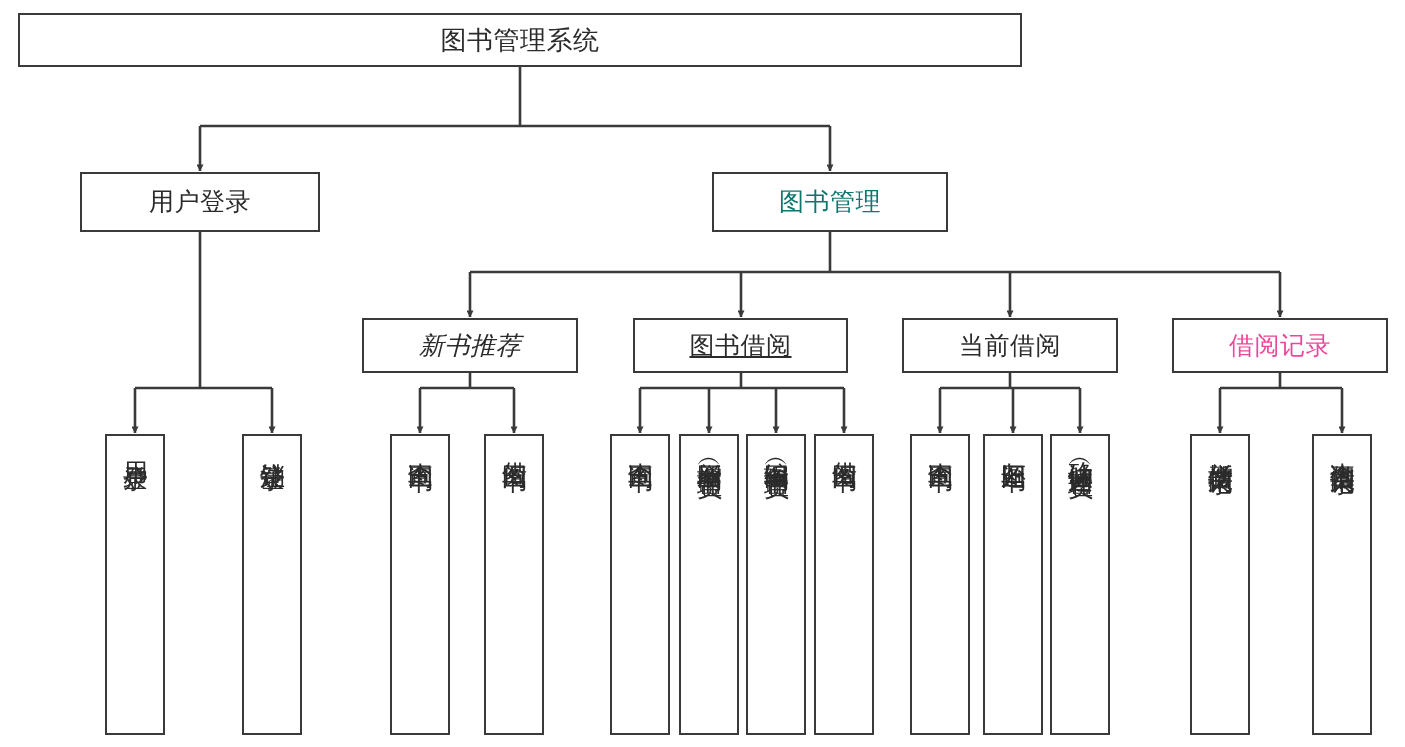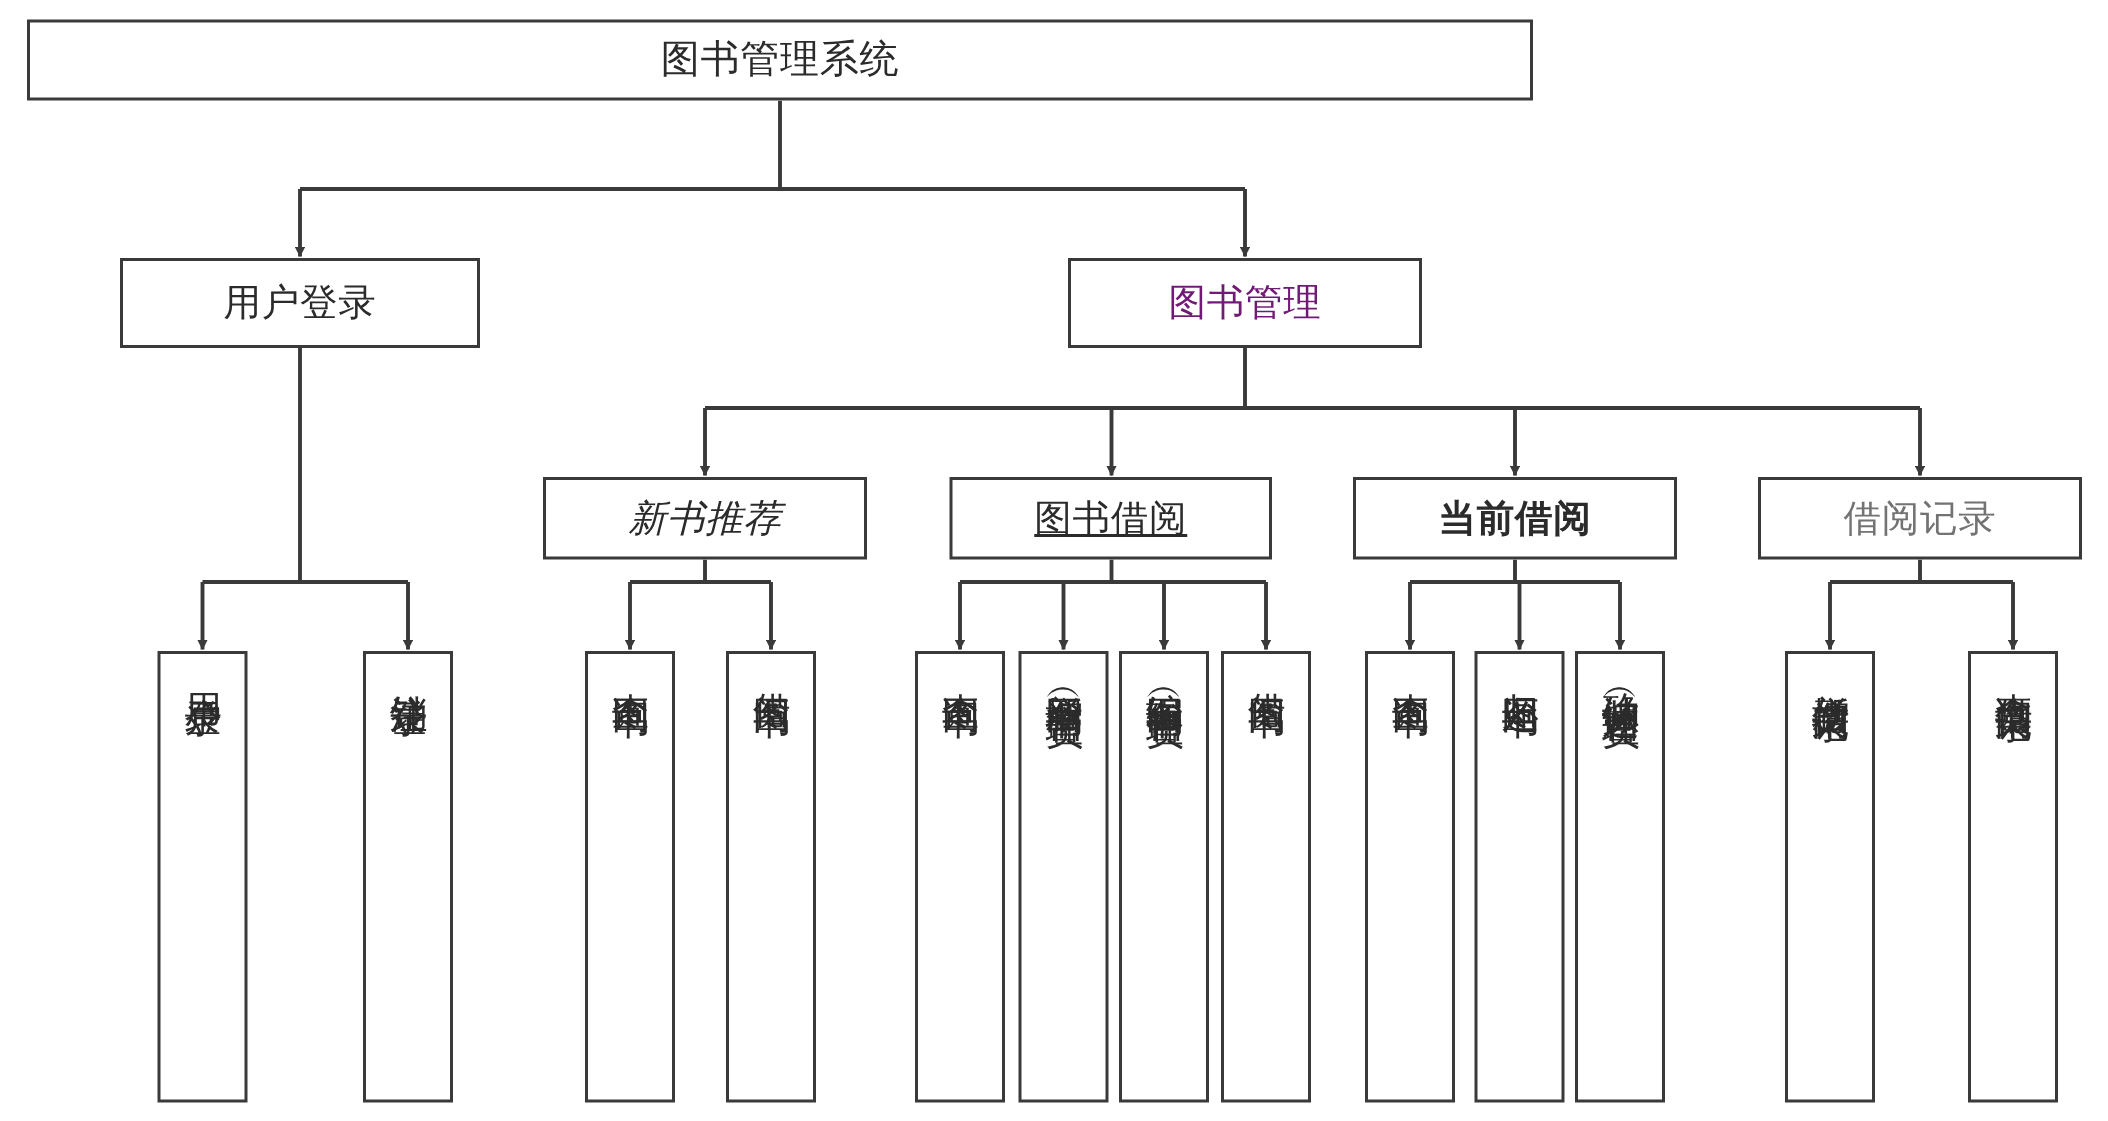--- a/index.html
+++ b/index.html
@@ -127,33 +127,33 @@
   </svg>
 
   <div id="nodes">
       <div class="node horiz root" style="left: 18px; top: 13px; width: 1004px; height: 54px; border-color: rgb(58, 58, 58); background: rgb(255, 255, 255);">
         <span class="label" style="color: rgb(43, 43, 43);">图书管理系统</span>
       </div>
       <div class="node horiz" style="left: 80px; top: 172px; width: 240px; height: 60px; border-color: rgb(58, 58, 58); background: rgb(255, 255, 255);">
         <span class="label" style="color: rgb(43, 43, 43);">用户登录</span>
       </div>
       <div class="node horiz" style="left: 712px; top: 172px; width: 236px; height: 60px; border-color: rgb(58, 58, 58); background: rgb(255, 255, 255);">
-        <span class="label" style="color: #701a75;">图书管理</span>
+        <span class="label" style="color: #0f766e;">图书管理</span>
       </div>
       <div class="node horiz" style="left: 362px; top: 318px; width: 216px; height: 55px; border-color: rgb(58, 58, 58); background: rgb(255, 255, 255); font-style: italic;">
         <span class="label" style="color: rgb(43, 43, 43);">新书推荐</span>
       </div>
       <div class="node horiz" style="left: 633px; top: 318px; width: 215px; height: 55px; border-color: rgb(58, 58, 58); background: rgb(255, 255, 255);">
         <span class="label" style="color: rgb(43, 43, 43); text-decoration: underline;">图书借阅</span>
       </div>
-      <div class="node horiz" style="left: 902px; top: 318px; width: 216px; height: 55px; border-color: rgb(58, 58, 58); background: rgb(255, 255, 255); font-weight: bold;">
+      <div class="node horiz" style="left: 902px; top: 318px; width: 216px; height: 55px; border-color: rgb(58, 58, 58); background: rgb(255, 255, 255);">
         <span class="label" style="color: rgb(43, 43, 43);">当前借阅</span>
       </div>
       <div class="node horiz" style="left: 1172px; top: 318px; width: 216px; height: 55px; border-color: rgb(58, 58, 58); background: rgb(255, 255, 255);">
-        <span class="label" style="color: #737373;">借阅记录</span>
+        <span class="label" style="color: #ec4899;">借阅记录</span>
       </div>
       <div class="node vert" style="left: 105px; top: 434px; width: 60px; height: 301px; border-color: rgb(58, 58, 58); background: rgb(255, 255, 255);">
         <span class="label" style="color: rgb(43, 43, 43);">用户登录</span>
       </div>
       <div class="node vert" style="left: 242px; top: 434px; width: 60px; height: 301px; border-color: rgb(58, 58, 58); background: rgb(255, 255, 255);">
         <span class="label" style="color: rgb(43, 43, 43);">注销登录</span>
       </div>
       <div class="node vert" style="left: 390px; top: 434px; width: 60px; height: 301px; border-color: rgb(58, 58, 58); background: rgb(255, 255, 255);">
         <span class="label" style="color: rgb(43, 43, 43);">查询图书</span>
       </div>

